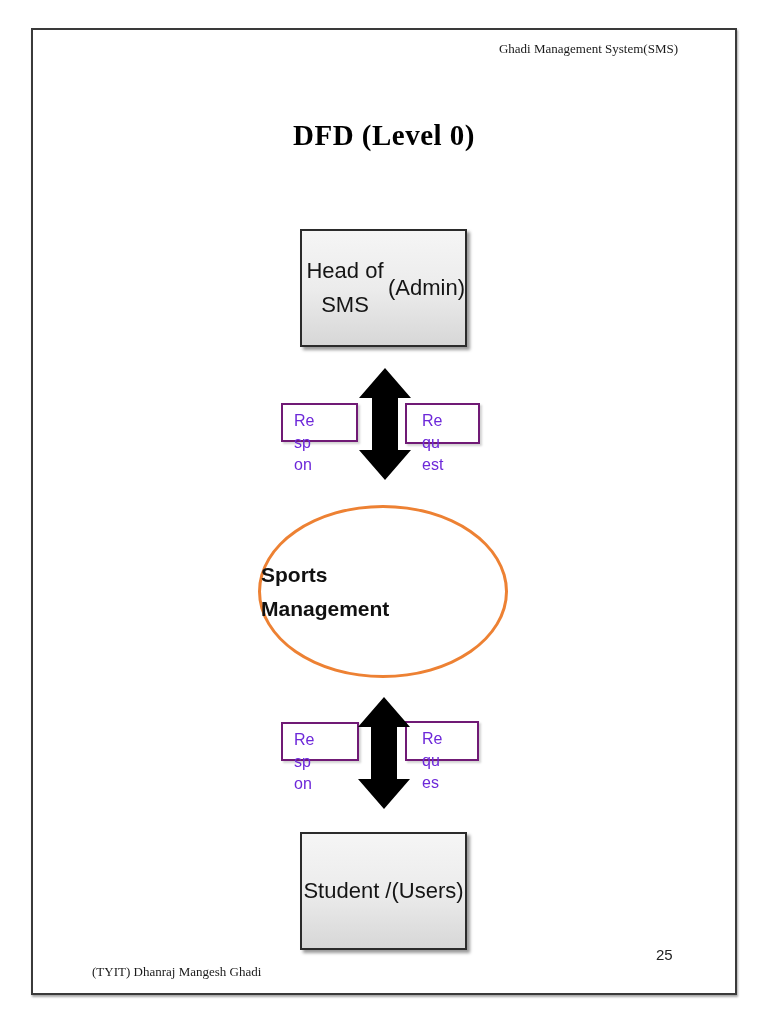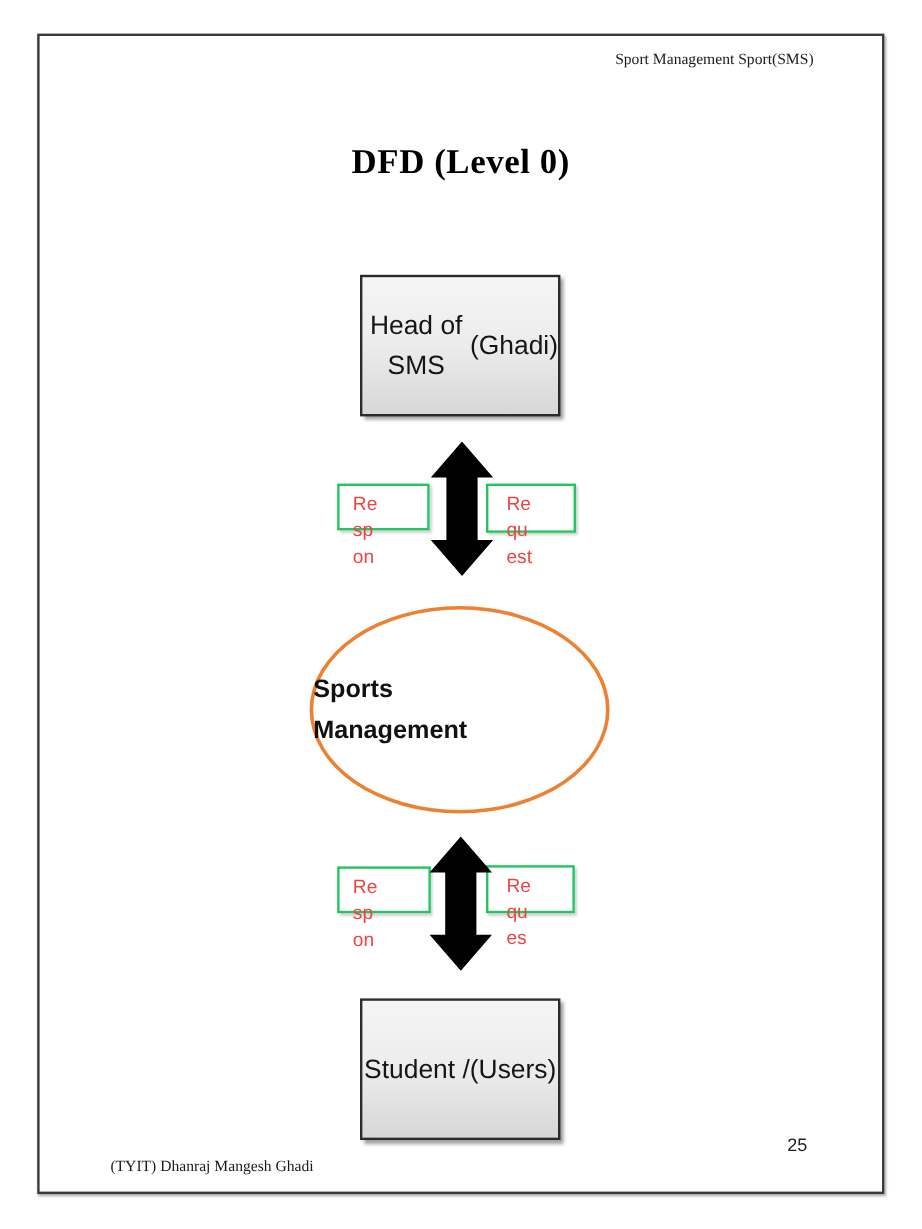--- a/index.html
+++ b/index.html
@@ -56,27 +56,27 @@
     justify-content: center; align-items: center;
     text-align: center;
     font-size: 22px; line-height: 34px;
     color: #151515;
   }
   .entity--admin   { top: 229px; }
   .entity--student { top: 832px; }
 
   .flow-label {
     position: absolute;
-    border: 2px solid #22c55e;
+    border: 2px solid #701a75;
     background: #ffffff;
     font-size: 16px; line-height: 22px;
     padding: 5px 0 0 11px;
     box-shadow: 2px 2px 2px rgba(0,0,0,0.18);
     overflow: visible;
-    color: #ef4444;
+    color: #6d28d9;
   }
   .flow-label span { display: block; }
   .flow-label--tl { left: 281px; top: 403px; width: 77px; height: 39px; }
   .flow-label--tr { left: 405px; top: 403px; width: 75px; height: 41px; padding-left: 15px; }
   .flow-label--bl { left: 281px; top: 722px; width: 78px; height: 39px; }
   .flow-label--br { left: 405px; top: 721px; width: 74px; height: 40px; padding-left: 15px; }
 
   .arrow-svg { position: absolute; width: 52px; height: 112px; }
   .arrow-svg--top    { left: 359px; top: 368px; }
   .arrow-svg--bottom { left: 358px; top: 697px; }
@@ -109,27 +109,27 @@
     left: 656px; top: 946px;
     font-size: 15px;
     color: #222;
   }
 </style>
 </head>
 <body>
 
 <div class="page-frame"></div>
 
-<div class="header-text">Sport Management Sport(SMS)</div>
+<div class="header-text">Ghadi Management System(SMS)</div>
 
 <div class="doc-title">DFD (Level 0)</div>
 
 <div class="entity entity--admin">
   <span>Head of SMS</span>
-  <span>(Ghadi)</span>
+  <span>(Admin)</span>
 </div>
 
 <div class="flow-label flow-label--tl">
   <span>Re</span>
   <span>sp</span>
   <span>on</span>
 </div>
 <div class="flow-label flow-label--tr">
   <span>Re</span>
   <span>qu</span>

